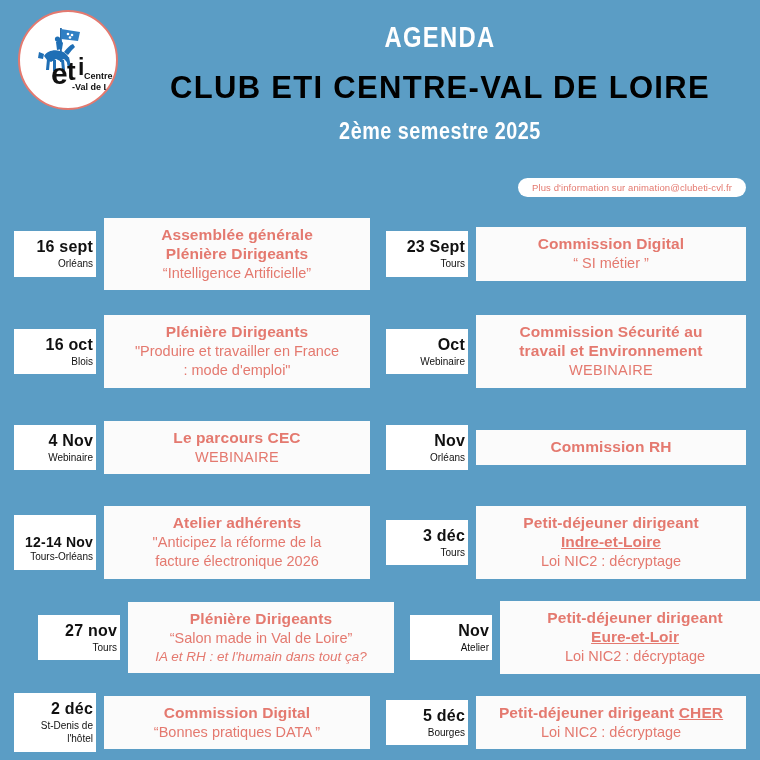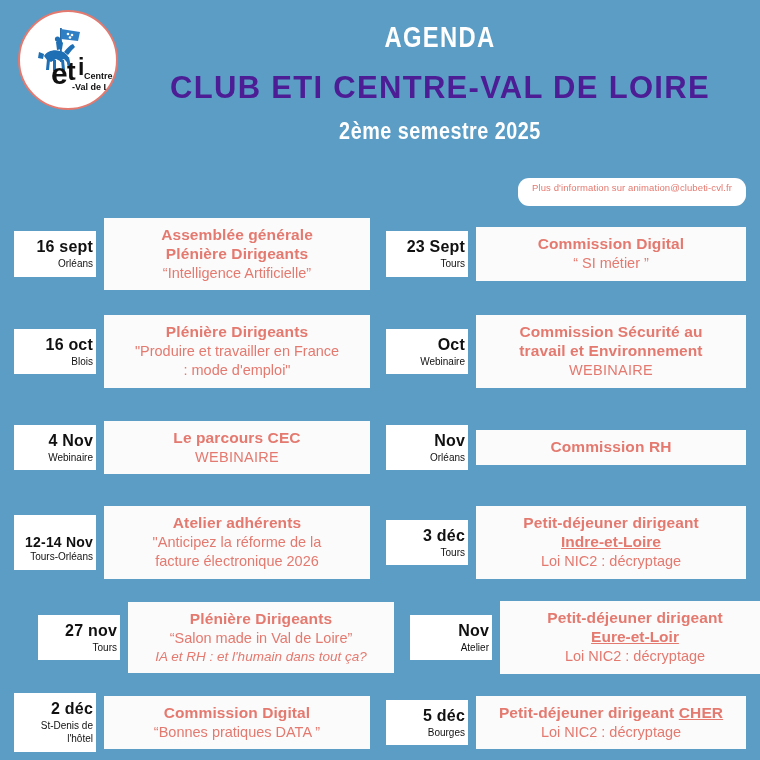--- a/index.html
+++ b/index.html
@@ -54,21 +54,21 @@
   .t-agenda {
     color: #ffffff;
     font-size: 29px;
     font-weight: bold;
     letter-spacing: 1.6px;
     line-height: 1.1;
     transform: scaleX(0.82);
     transform-origin: center;
   }
   .t-club {
-    color: #4c1d95;
+    color: #000000;
     font-size: 31px;
     font-weight: bold;
     letter-spacing: 1.3px;
     line-height: 1.15;
     margin-top: 16px;
     white-space: nowrap;
   }
   .t-sem {
     color: #ffffff;
     font-size: 23px;
@@ -80,21 +80,21 @@
   }
 
   .contact-pill {
     position: absolute;
     right: 14px;
     top: 178px;
     background: #ffffff;
     color: #e4796f;
     font-size: 9.5px;
     letter-spacing: 0.1px;
-    padding: 4px 14px 13px 14px;
+    padding: 4px 14px 4px 14px;
     border-radius: 11px;
     white-space: nowrap;
   }
 
   
   .grid {
     position: absolute;
     top: 205px;
     left: 0;
     width: 760px;

